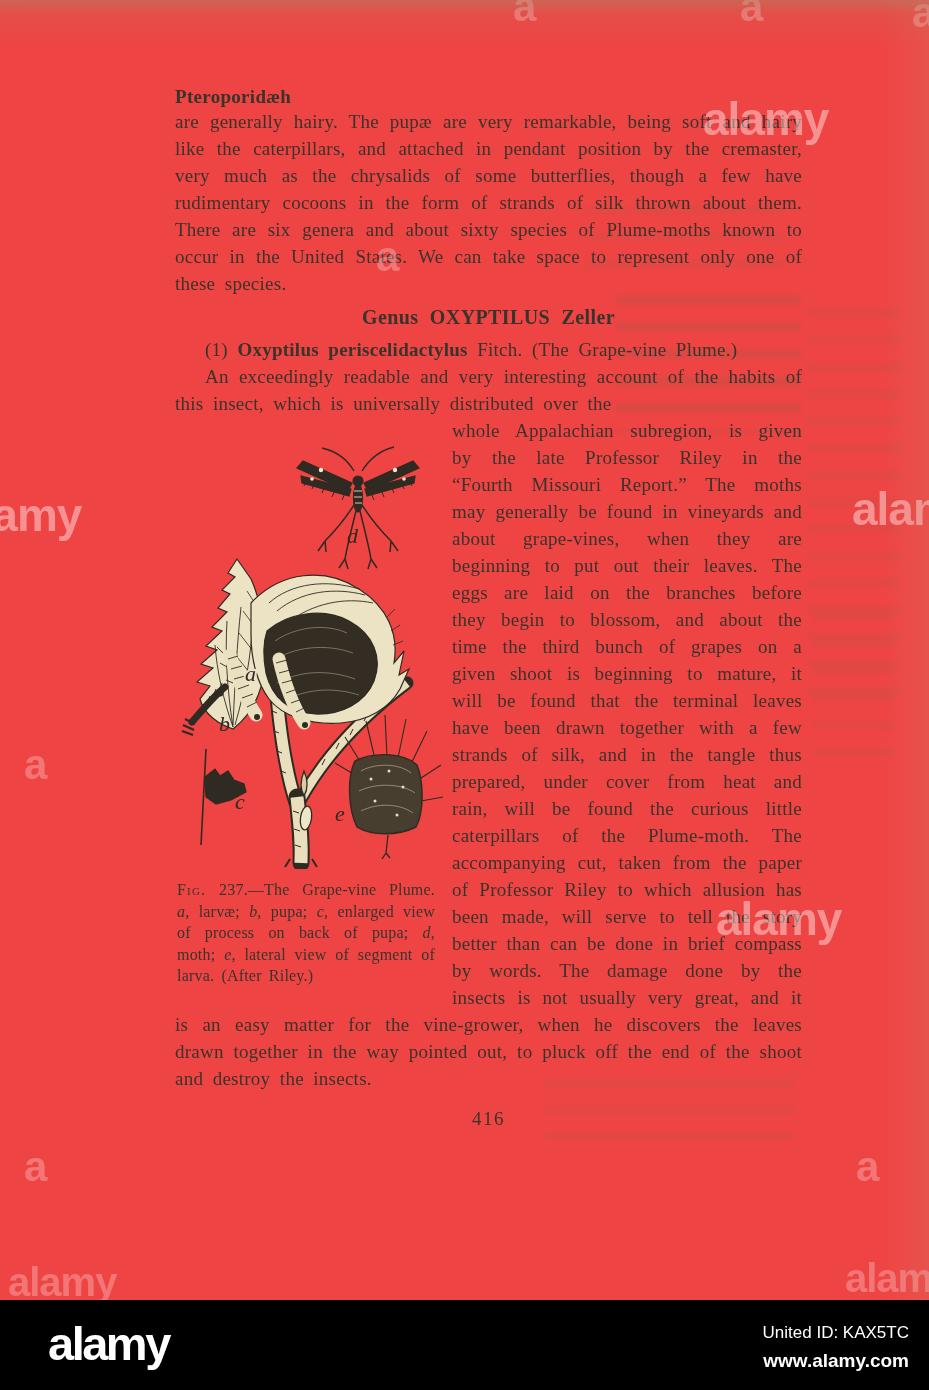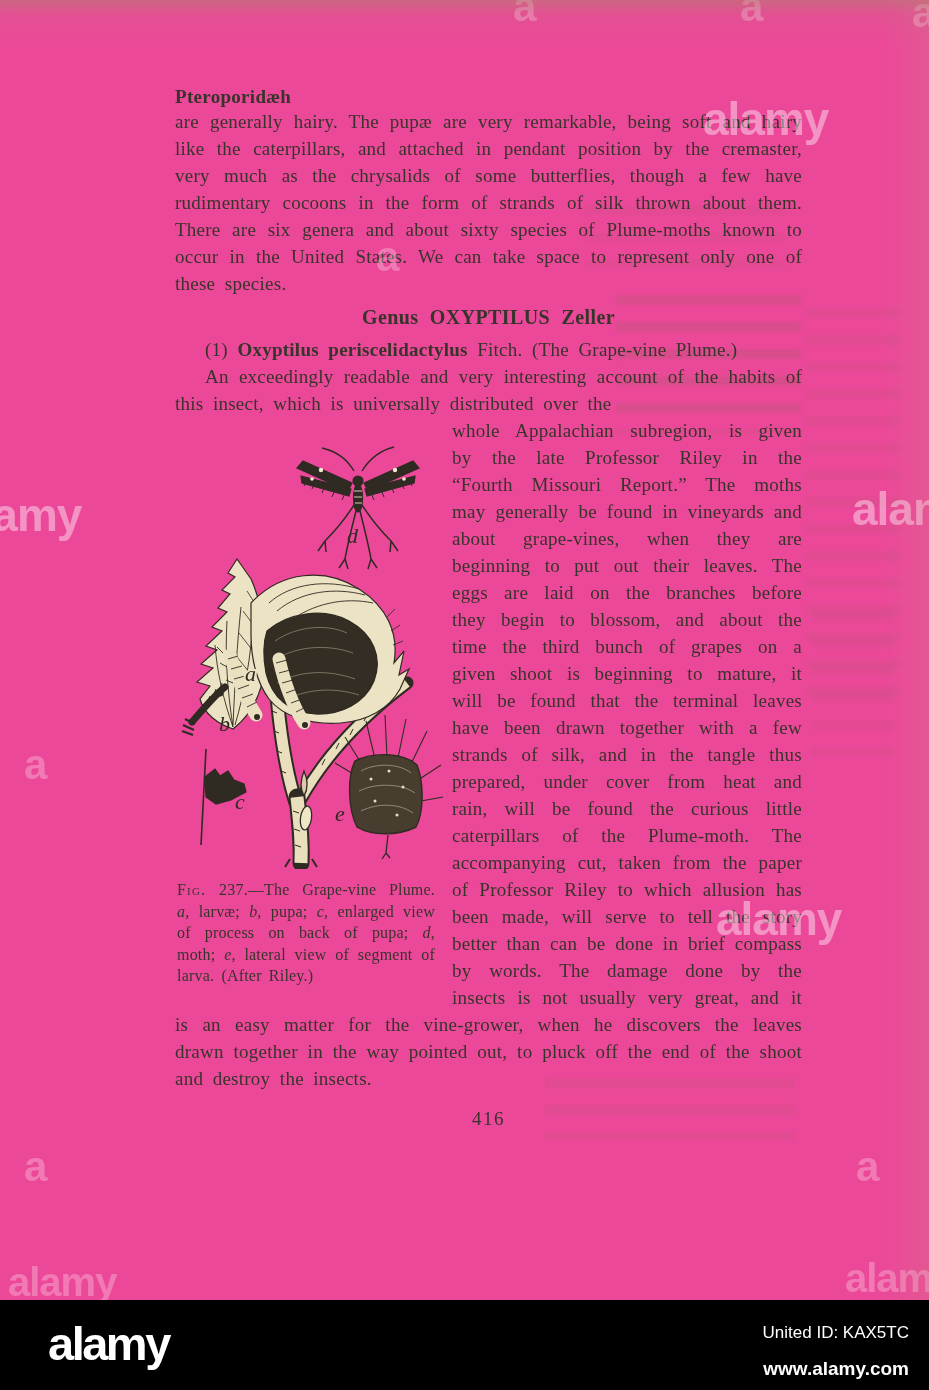--- a/index.html
+++ b/index.html
@@ -1,19 +1,19 @@
 <!DOCTYPE html>
 <html><head>
 <meta charset="utf-8">
 <title>Scanned book page</title>
 <style>
   html,body{margin:0;padding:0;background:#777;}
   .canvas{
     position:relative;width:929px;height:1390px;overflow:hidden;
-    background:#ec4899;
+    background:#ef4444;
     font-family:"Liberation Serif","DejaVu Serif",serif;
     color:#39342b;
   }
   .canvas::before{
     content:'';position:absolute;inset:0;z-index:5;pointer-events:none;
     background:
       linear-gradient(180deg, rgba(168,136,104,.48) 0px, rgba(168,136,104,.14) 14px, rgba(168,136,104,0) 46px),
       linear-gradient(270deg, rgba(190,160,120,.16) 0px, rgba(190,160,120,0) 46px),
       radial-gradient(125% 92% at 50% 46%, rgba(0,0,0,0) 62%, rgba(150,118,80,.12) 100%);
   }
@@ -43,21 +43,21 @@
   
   .ghost{position:absolute;z-index:1;pointer-events:none;filter:blur(1.6px);
          background:repeating-linear-gradient(180deg, rgba(112,106,70,.15) 0 10px, rgba(112,106,70,0) 10px 27px);}
   
   .footer{position:absolute;left:0;top:1300px;width:929px;height:90px;z-index:6;
           font-family:"Liberation Sans","DejaVu Sans",sans-serif;color:#fff;}
   .footer .logo{position:absolute;left:48px;top:20px;font-size:47px;font-weight:700;
                 letter-spacing:-2.5px;line-height:1;}
   .footer .meta{position:absolute;right:20px;top:23px;text-align:right;}
   .footer .meta .id{font-size:17px;font-weight:400;}
-  .footer .meta .url{font-size:19px;font-weight:700;margin-top:15px;}
+  .footer .meta .url{font-size:19px;font-weight:700;margin-top:7px;}
 </style>
 </head>
 <body>
 
 <div class="canvas">
 
   <div class="ghost" style="left:616px;top:295px;width:185px;height:138px;"></div>
   <div class="ghost" style="left:806px;top:308px;width:95px;height:400px;opacity:.55;"></div>
   <div class="ghost" style="left:585px;top:205px;width:200px;height:75px;opacity:.5;"></div>
   <div class="ghost" style="left:545px;top:1078px;width:250px;height:62px;opacity:.6;"></div>

